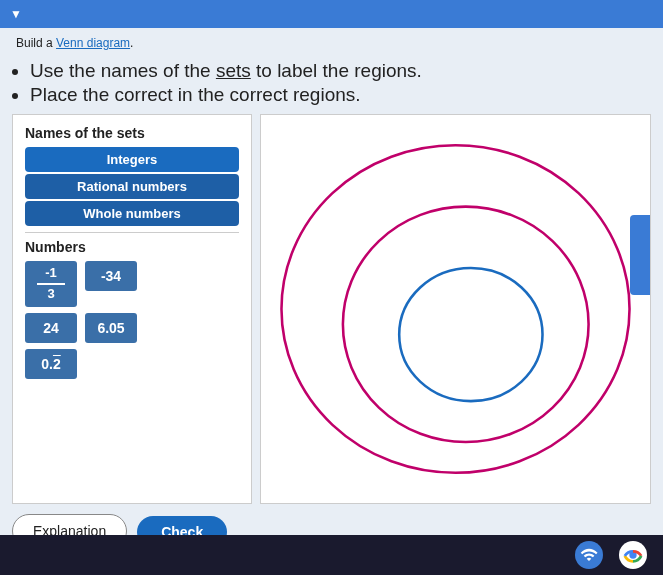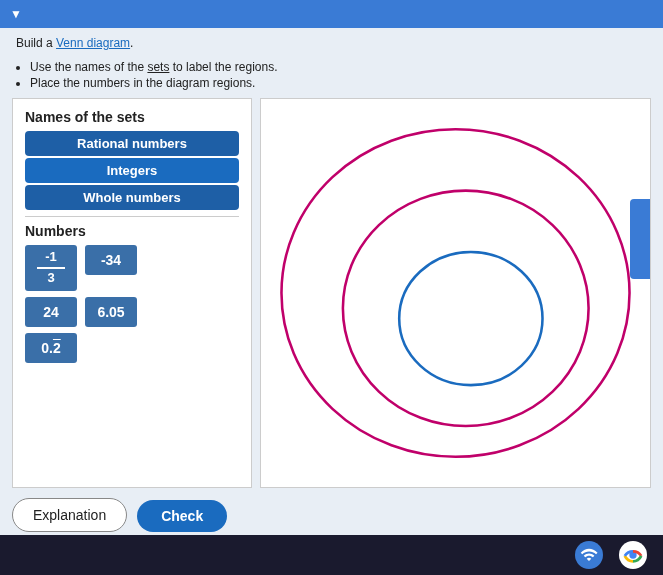--- a/index.html
+++ b/index.html
@@ -31,21 +31,21 @@
       color: #222;
     }
 
     .instructions a {
       color: #1a6bbf;
       text-decoration: underline;
     }
 
     .bullet-list {
       padding: 4px 16px 6px 30px;
-      font-size: 12px;
+      font-size: 19px;
       color: #222;
     }
 
     .bullet-list li {
       margin-bottom: 2px;
     }
 
     .bullet-list u {
       text-decoration: underline;
     }
@@ -238,29 +238,29 @@
 
 <div class="top-bar">
   <span class="chevron-down">▼</span>
 </div>
 
 <div class="instructions">
   <span>Build a </span><a href="#">Venn diagram</a><span>.</span>
 </div>
 <ul class="bullet-list">
   <li>Use the names of the <u>sets</u> to label the regions.</li>
-  <li>Place the numbers in the diagram regions.</li>
+  <li>Place the correct in the correct regions.</li>
 </ul>
 
 <div class="main-area">
 
   <div class="left-panel">
     <div class="section-title">Names of the sets</div>
+    <button class="tag-btn blue">Integers</button>
     <button class="tag-btn dark-blue">Rational numbers</button>
-    <button class="tag-btn blue">Integers</button>
     <button class="tag-btn dark-blue">Whole numbers</button>
 
     <hr class="divider">
 
     <div class="section-title">Numbers</div>
 
     <div class="numbers-grid">
       <div class="numbers-row">
 
         <button class="num-btn" style="padding: 4px 12px;">

